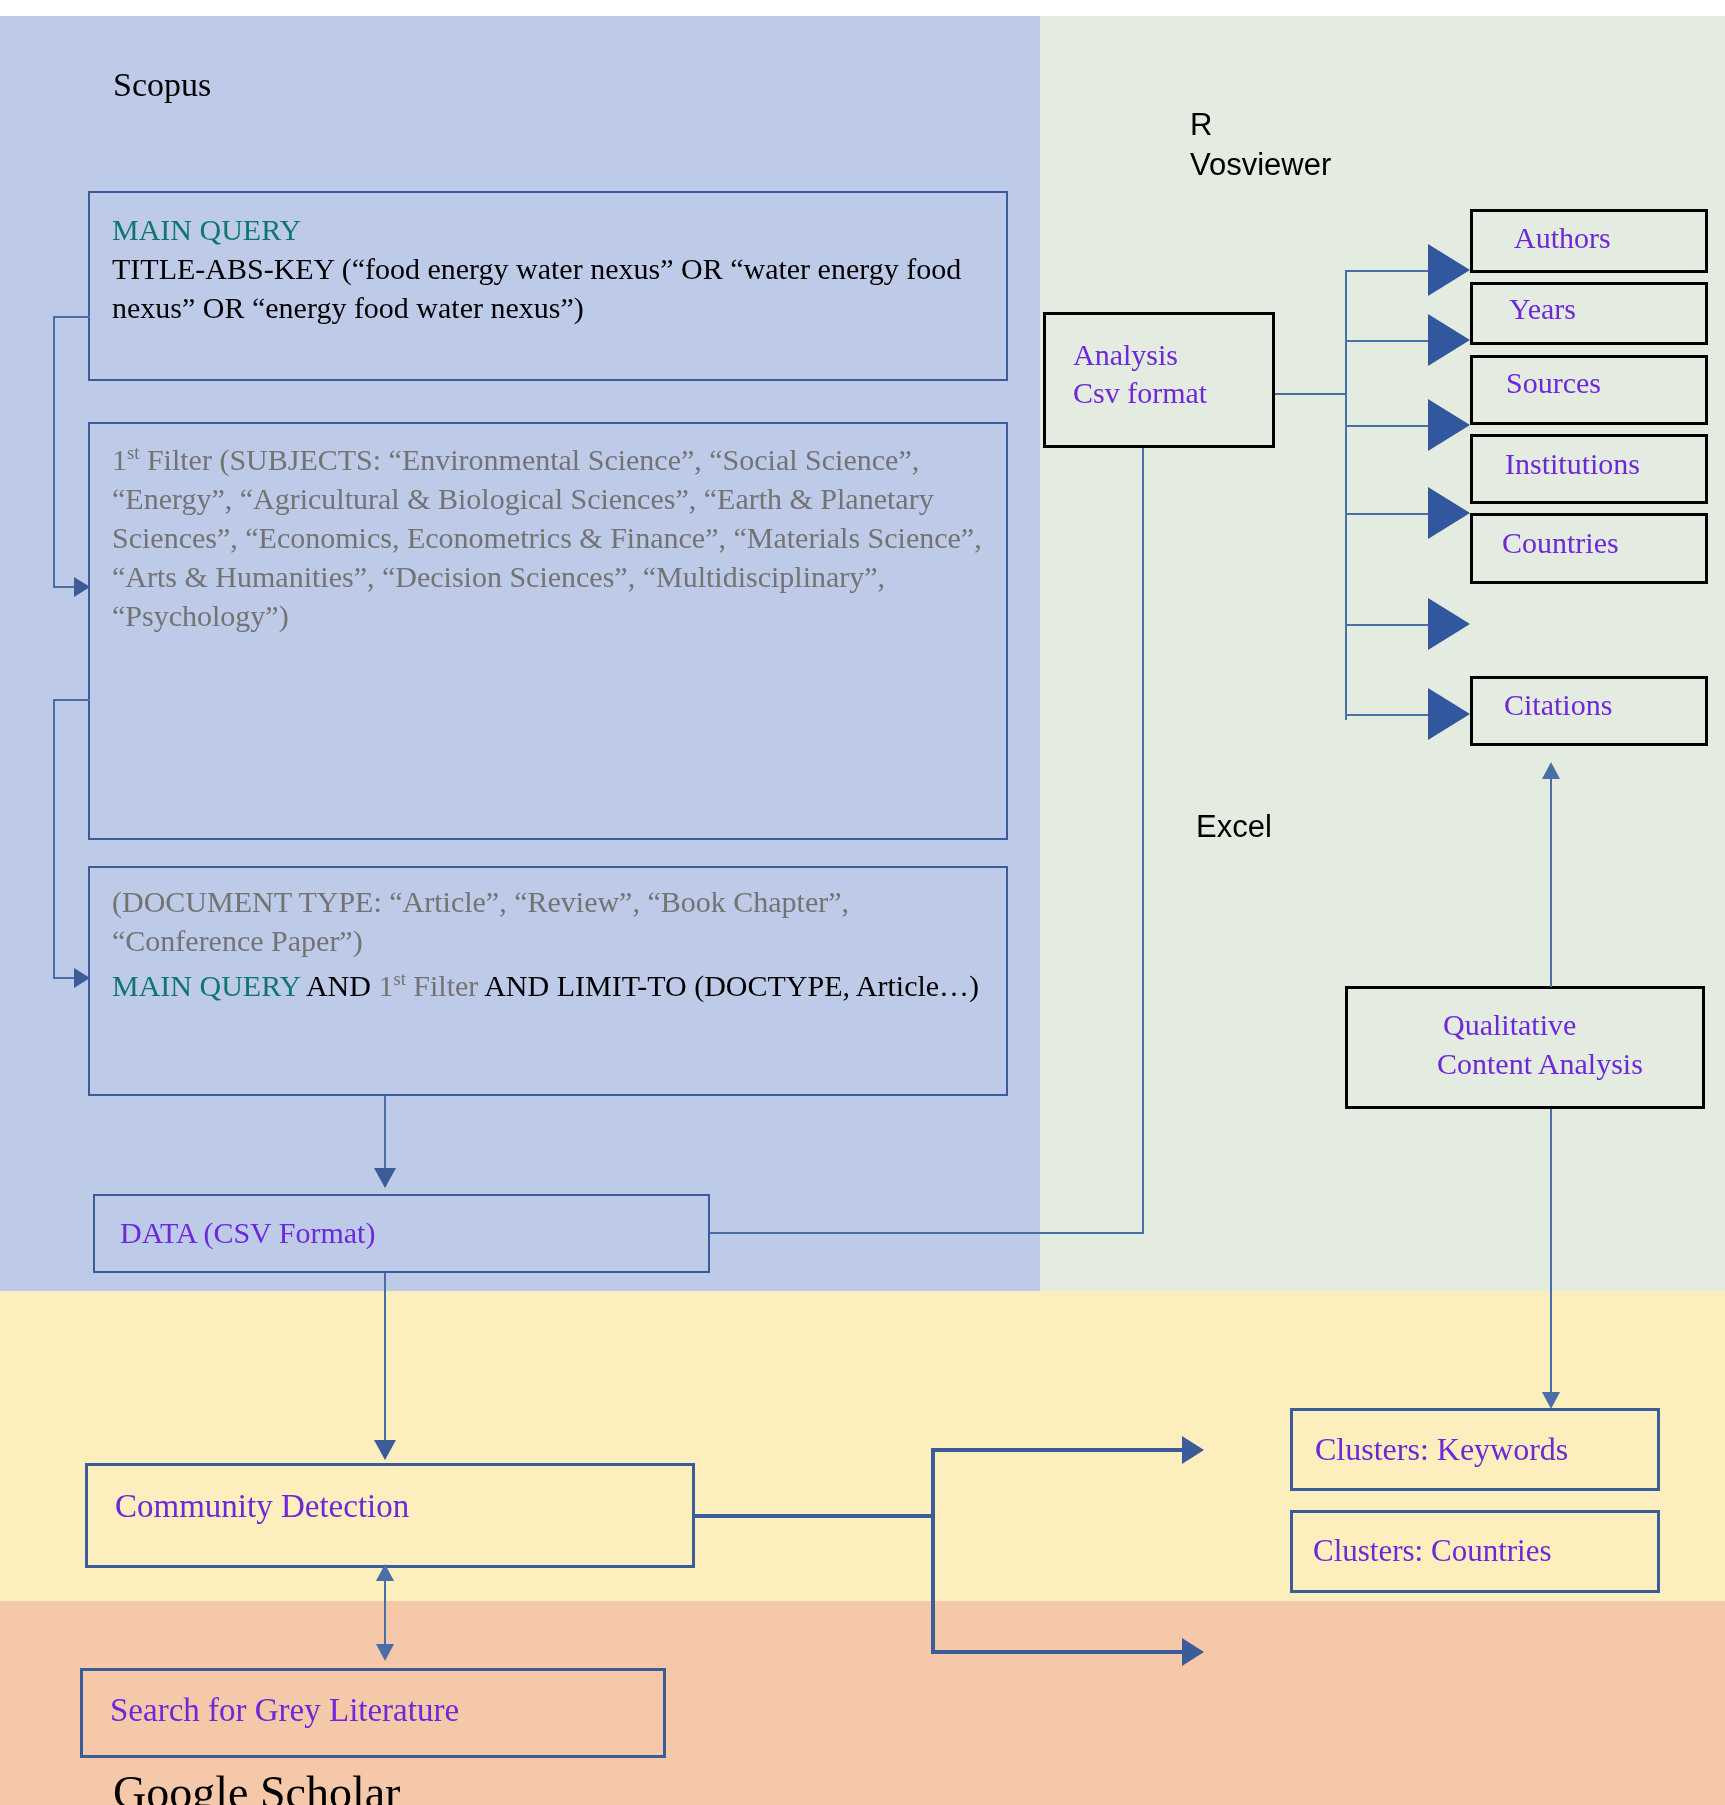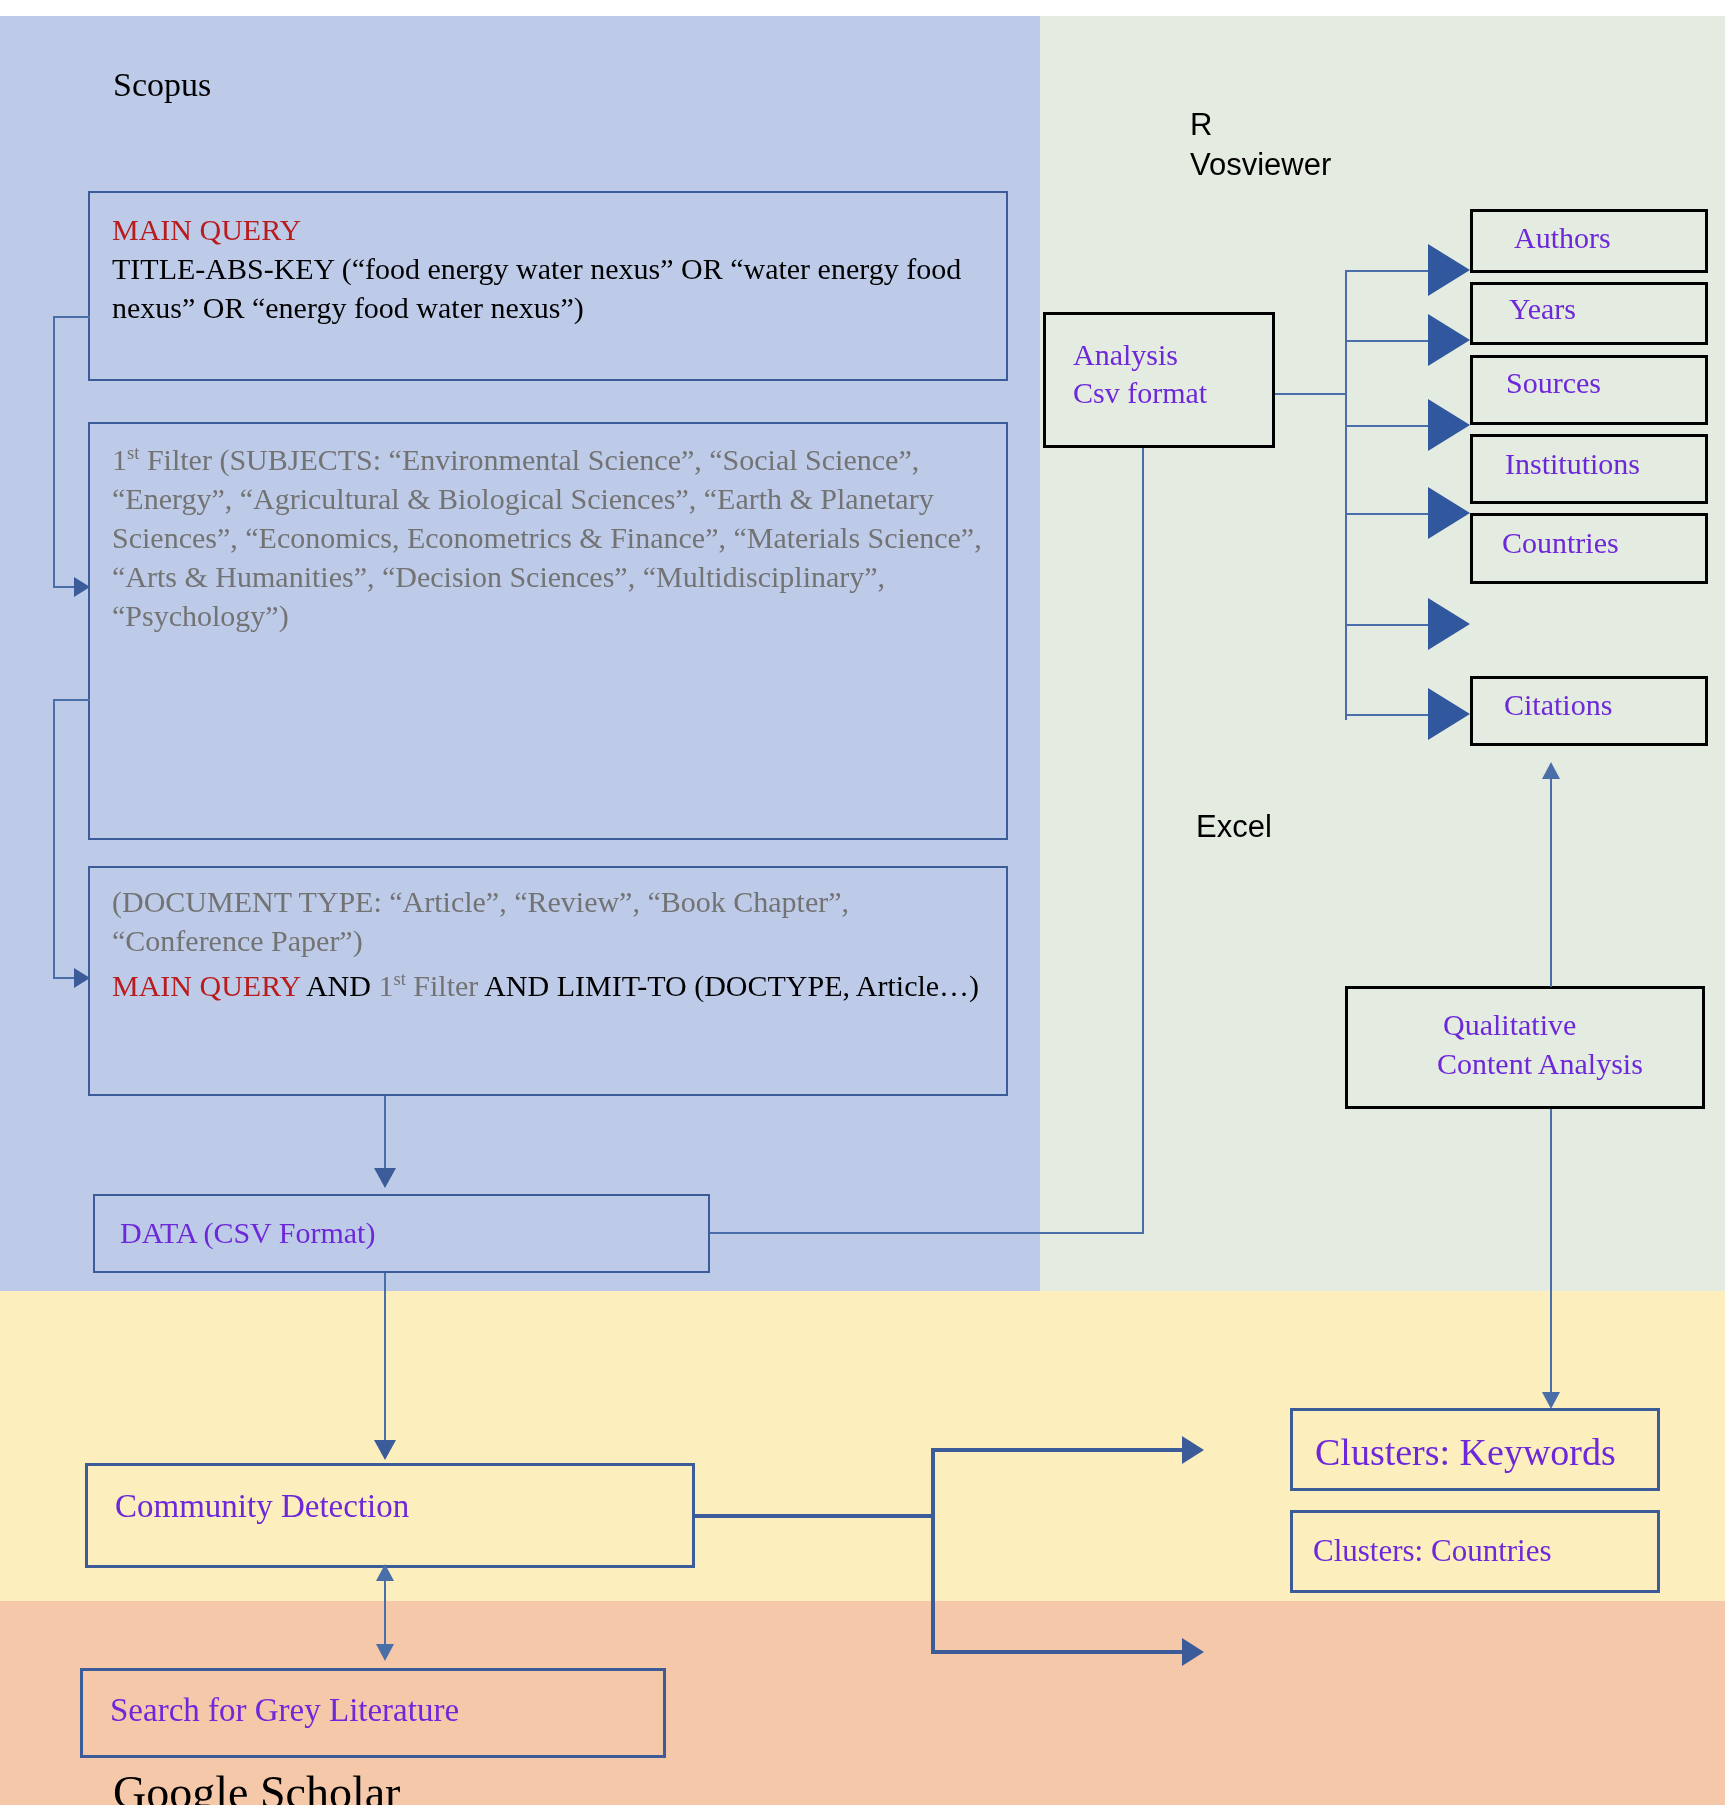--- a/index.html
+++ b/index.html
@@ -40,21 +40,21 @@
     white-space:nowrap;
   }
 
   
   .qtext{
     position:absolute;
     font-size:30px;
     line-height:1.30;
     color:#000;
   }
-  .purple{color:#b91c1c;}
+  .purple{color:#0f766e;}
   .green{color:#737373;}
   .sup{font-size:0.62em;vertical-align:super;line-height:0;}
 
   
   .plain{
     position:absolute;
     font-size:31px;
     color:#000;
     white-space:nowrap;
   }
@@ -192,21 +192,21 @@
 
   <div class="box box-yellowline" style="left:85px;top:1447px;width:610px;height:105px;"></div>
   <div class="box-label" style="left:115px;top:1472px;font-size:33px;">Community Detection</div>
 
   <div class="ln ln-thick-h" style="left:695px;top:1498px;width:240px;"></div>
   <div class="ln ln-thick-v" style="left:931px;top:1432px;height:206px;"></div>
 
   <div class="ln ln-thick-h" style="left:931px;top:1432px;width:255px;"></div>
   <div class="ar ar-thick-right" style="left:1182px;top:1420px;"></div>
   <div class="box box-yellowline" style="left:1290px;top:1392px;width:370px;height:83px;"></div>
-  <div class="box-label" style="left:1315px;top:1415px;font-size:38px;">Clusters: Keywords</div>
+  <div class="box-label" style="left:1315px;top:1415px;font-size:32px;">Clusters: Keywords</div>
 
   <div class="ln ln-thick-h" style="left:931px;top:1634px;width:255px;"></div>
   <div class="ar ar-thick-right" style="left:1182px;top:1622px;"></div>
   <div class="box box-yellowline" style="left:1290px;top:1494px;width:370px;height:83px;"></div>
   <div class="box-label" style="left:1313px;top:1517px;font-size:31px;">Clusters: Countries</div>
 
   <div class="ln ln-v" style="left:384px;top:1564px;height:66px;"></div>
   <div class="ar ar-sm-up" style="left:376px;top:1548px;"></div>
   <div class="ar ar-sm-down" style="left:376px;top:1628px;"></div>
 

